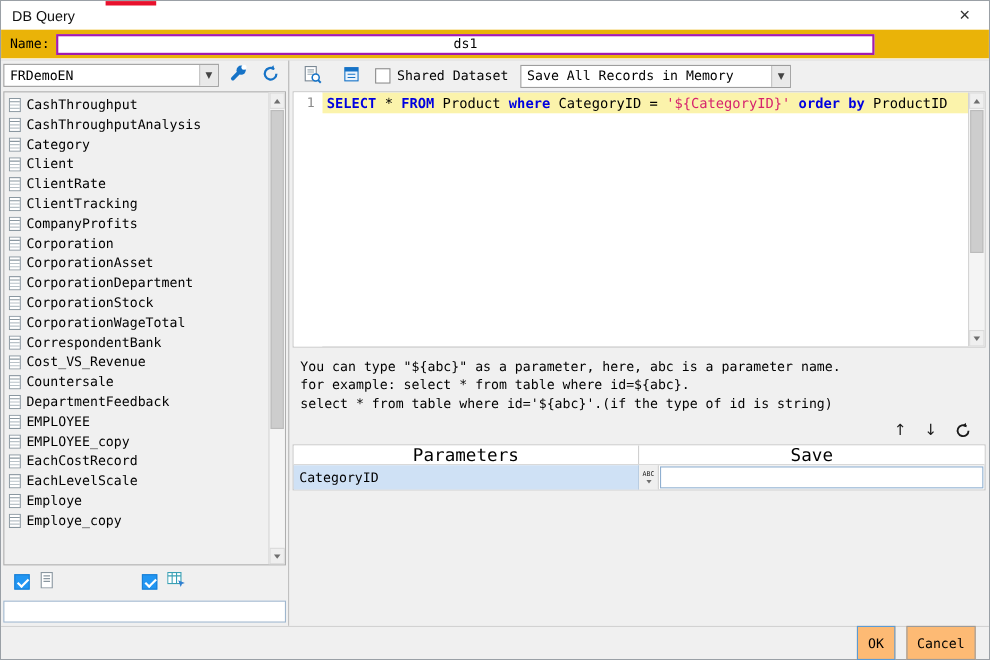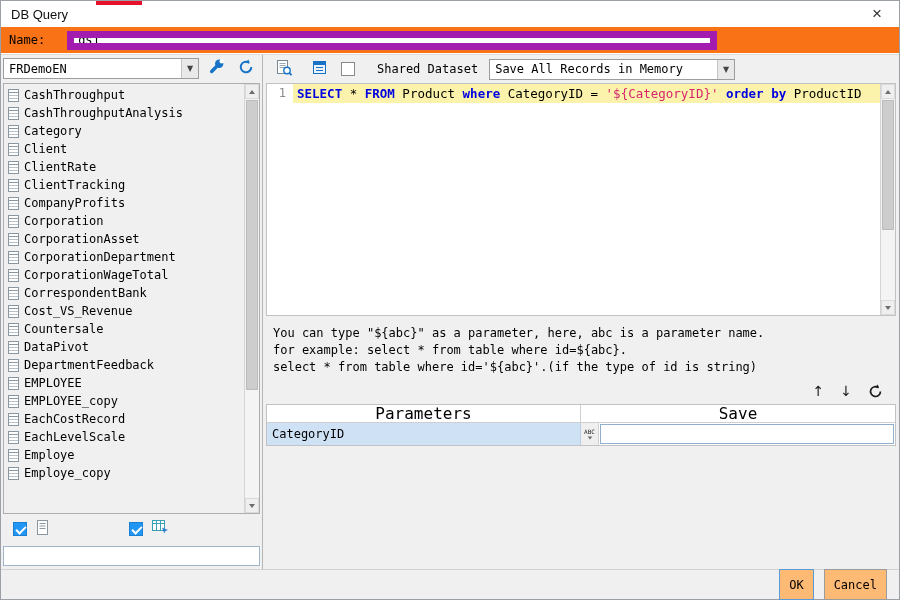--- a/index.html
+++ b/index.html
@@ -12,24 +12,24 @@
   .dialog { position:absolute; inset:0; border:1px solid #9aa0a6; background:#fff; }
   .artifact { position:absolute; left:95px; top:0; width:46px; height:4px; background:#e8112d; }
 
   
   .titlebar { height:26px; display:flex; align-items:center; padding:0 10px; background:#fff; }
   .title { font-family:"Liberation Sans", sans-serif; font-size:13px; color:#111; }
   .close-btn { margin-left:auto; width:24px; height:22px; display:flex; align-items:center; justify-content:center;
                font-family:"Liberation Sans", sans-serif; font-size:17px; color:#333; cursor:pointer; }
 
   
-  .name-row { height:26px; display:flex; align-items:center; padding:0 8px; gap:22px; background:#f97316; }
+  .name-row { height:26px; display:flex; align-items:center; padding:0 8px; gap:6px; background:#eab308; }
   .name-label { font-size:12px; }
-  .name-input { width:650px; height:19px; border:7px solid #a21caf; padding:0 4px;
-                font:12px "DejaVu Sans Mono", monospace; outline:none; }
+  .name-input { width:744px; height:19px; border:2px solid #a21caf; padding:0 4px;
+                font:12px "DejaVu Sans Mono", monospace; outline:none;text-align:center; }
 
   
   .content { position:absolute; top:53px; left:0; right:0; bottom:30px; background:#f0f0f0;
              border-top:1px solid #dcdcdc; display:flex; }
   .left-pane { width:262px; border-right:1px solid #b5b5b5; display:flex; flex-direction:column; min-width:0; }
   .right-pane { flex:1; display:flex; flex-direction:column; min-width:0; }
 
   
   .select { background:#fff; border:1px solid #9d9d9d; height:21px; display:flex; align-items:center; overflow:hidden; cursor:pointer; }
   .sel-text { padding:0 5px; white-space:nowrap; }
@@ -64,21 +64,21 @@
   .filter-group + .filter-group { margin-left:80px; }
   .checkbox { width:14px; height:14px; border:1px solid #8a8a8a; background:#fff; position:relative; cursor:pointer; flex:none; }
   .checkbox.checked { background:#2196f3; border-color:#1b7fd4; }
   .checkbox.checked::after { content:""; position:absolute; left:4px; top:1px; width:4px; height:8px;
                              border:solid #fff; border-width:0 2px 2px 0; transform:rotate(45deg); }
   .left-search { height:20px; margin:2px 2px 3px 2px; background:#fff; border:1px solid #9fb6cd;
                  font:12px "DejaVu Sans Mono", monospace; padding:0 4px; outline:none; }
 
   
   .right-toolbar { height:28px; display:flex; align-items:center; gap:9px; padding:2px 8px; }
-  .shared-group { display:flex; align-items:center; gap:22px; }
+  .shared-group { display:flex; align-items:center; gap:6px; }
   .storage-select { width:246px; margin-left:2px; }
 
   
   .sql-editor { height:233px; margin:0 3px; background:#fff; border:1px solid #c2c2c2; position:relative; display:flex; }
   .gutter { width:26px; background:#fff; color:#8a8a8a; padding:2px 7px 0 0; text-align:right; font-size:12px; }
   .code-area { flex:1; position:relative; margin-right:15px; overflow:hidden; }
   .sql-line { height:19px; background:#fbf3ab; display:flex; align-items:center; padding-left:4px;
               font-size:12.5px; white-space:pre; }
   .tok-keyword { color:#0000e0; font-weight:bold; }
   .tok-string  { color:#d6246e;text-align:center; }
@@ -277,20 +277,31 @@
       <svg width="11" height="13" viewBox="0 0 11 13">
         <rect x="0.5" y="0.5" width="10" height="12" fill="#fff" stroke="#8a97a0"></rect>
         <line x1="1" y1="3.5" x2="10" y2="3.5" stroke="#8a97a0"></line>
         <line x1="1" y1="6.5" x2="10" y2="6.5" stroke="#b9c2c8"></line>
         <line x1="1" y1="9.5" x2="10" y2="9.5" stroke="#b9c2c8"></line>
       </svg>
     </span>
     <span class="t-label">CorporationDepartment</span>
   </div>
 
+  <div class="table-item">
+    <span class="t-icon">
+      <svg width="11" height="13" viewBox="0 0 11 13">
+        <rect x="0.5" y="0.5" width="10" height="12" fill="#fff" stroke="#8a97a0"></rect>
+        <line x1="1" y1="3.5" x2="10" y2="3.5" stroke="#8a97a0"></line>
+        <line x1="1" y1="6.5" x2="10" y2="6.5" stroke="#b9c2c8"></line>
+        <line x1="1" y1="9.5" x2="10" y2="9.5" stroke="#b9c2c8"></line>
+      </svg>
+    </span>
+    <span class="t-label">CorporationStock</span>
+  </div>
 
   <div class="table-item">
     <span class="t-icon">
       <svg width="11" height="13" viewBox="0 0 11 13">
         <rect x="0.5" y="0.5" width="10" height="12" fill="#fff" stroke="#8a97a0"></rect>
         <line x1="1" y1="3.5" x2="10" y2="3.5" stroke="#8a97a0"></line>
         <line x1="1" y1="6.5" x2="10" y2="6.5" stroke="#b9c2c8"></line>
         <line x1="1" y1="9.5" x2="10" y2="9.5" stroke="#b9c2c8"></line>
       </svg>
     </span>
@@ -326,31 +337,20 @@
       <svg width="11" height="13" viewBox="0 0 11 13">
         <rect x="0.5" y="0.5" width="10" height="12" fill="#fff" stroke="#8a97a0"></rect>
         <line x1="1" y1="3.5" x2="10" y2="3.5" stroke="#8a97a0"></line>
         <line x1="1" y1="6.5" x2="10" y2="6.5" stroke="#b9c2c8"></line>
         <line x1="1" y1="9.5" x2="10" y2="9.5" stroke="#b9c2c8"></line>
       </svg>
     </span>
     <span class="t-label">Countersale</span>
   </div>
 
-  <div class="table-item">
-    <span class="t-icon">
-      <svg width="11" height="13" viewBox="0 0 11 13">
-        <rect x="0.5" y="0.5" width="10" height="12" fill="#fff" stroke="#8a97a0"></rect>
-        <line x1="1" y1="3.5" x2="10" y2="3.5" stroke="#8a97a0"></line>
-        <line x1="1" y1="6.5" x2="10" y2="6.5" stroke="#b9c2c8"></line>
-        <line x1="1" y1="9.5" x2="10" y2="9.5" stroke="#b9c2c8"></line>
-      </svg>
-    </span>
-    <span class="t-label">DataPivot</span>
-  </div>
 
   <div class="table-item">
     <span class="t-icon">
       <svg width="11" height="13" viewBox="0 0 11 13">
         <rect x="0.5" y="0.5" width="10" height="12" fill="#fff" stroke="#8a97a0"></rect>
         <line x1="1" y1="3.5" x2="10" y2="3.5" stroke="#8a97a0"></line>
         <line x1="1" y1="6.5" x2="10" y2="6.5" stroke="#b9c2c8"></line>
         <line x1="1" y1="9.5" x2="10" y2="9.5" stroke="#b9c2c8"></line>
       </svg>
     </span>

